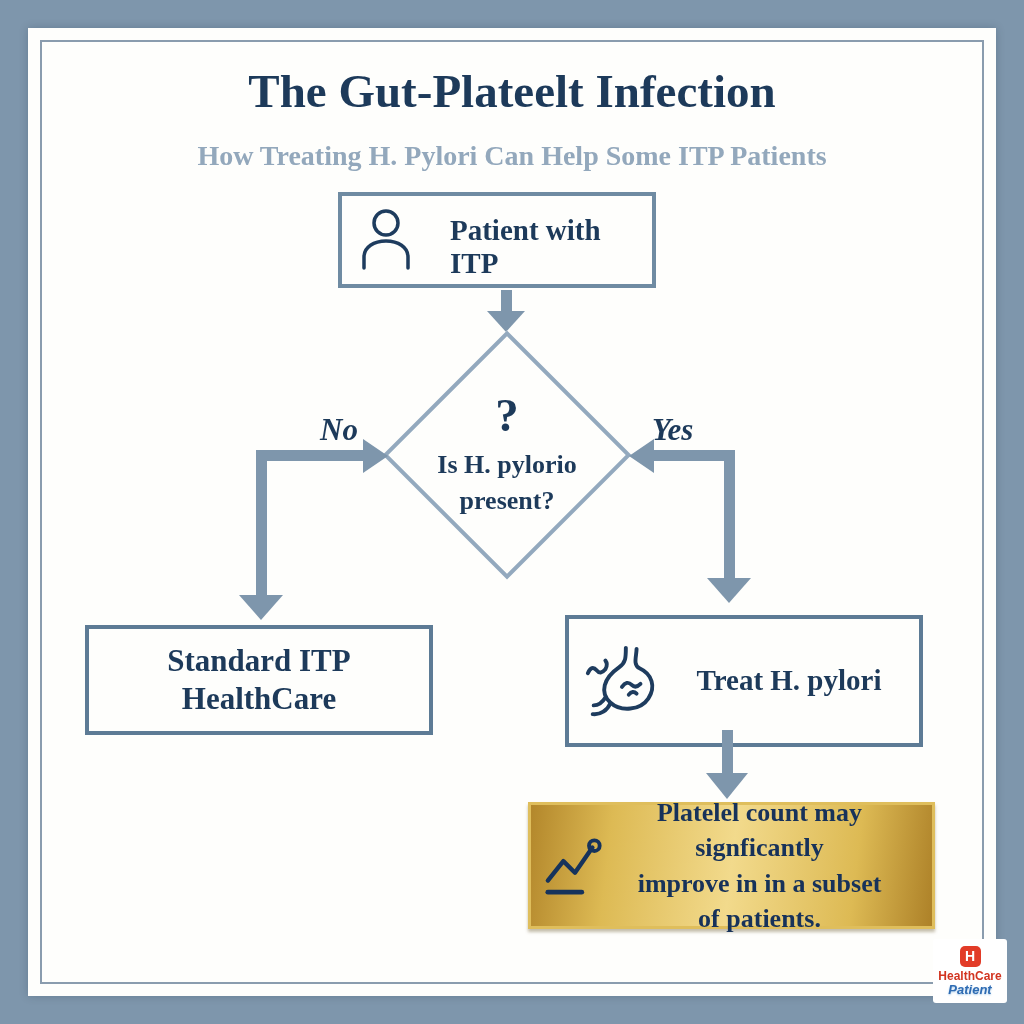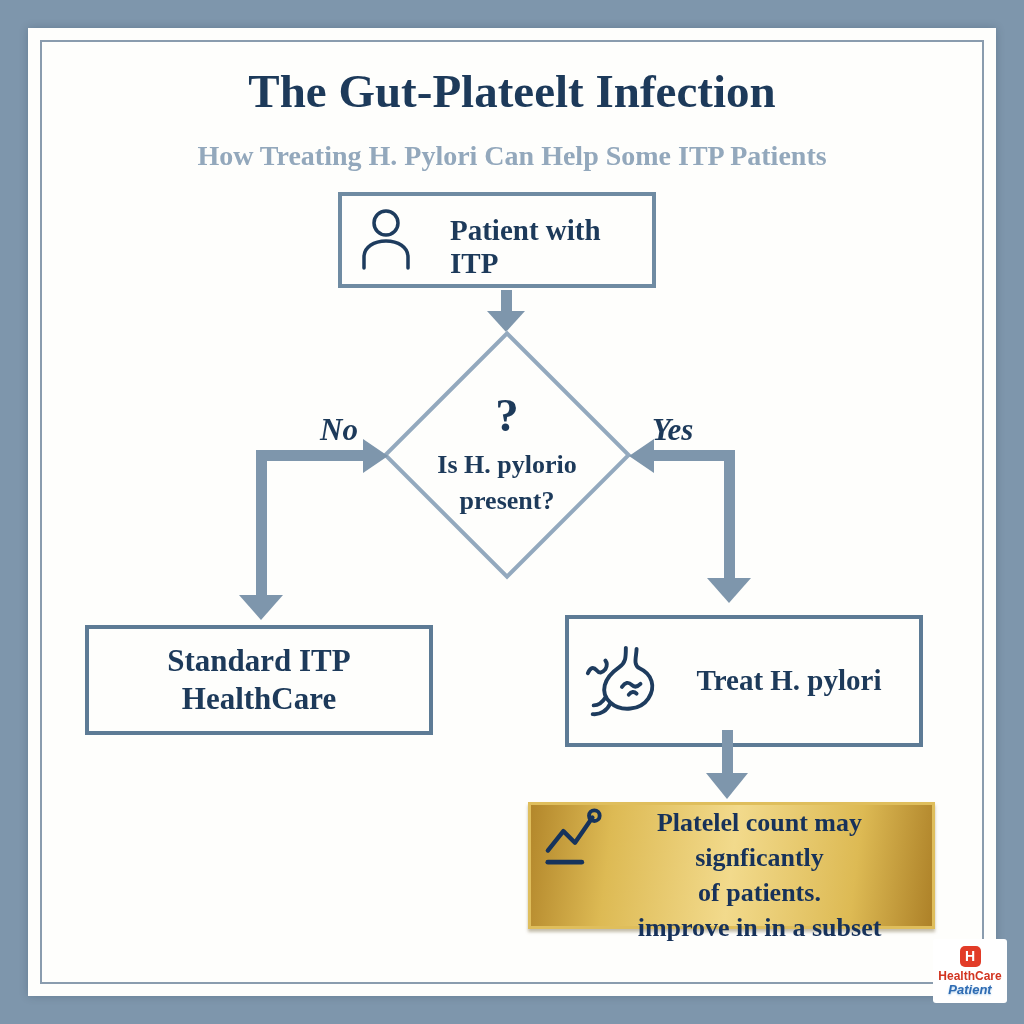--- a/index.html
+++ b/index.html
@@ -61,21 +61,21 @@
   .yes-label{left:652px;top:412px;}
   .bar{position:absolute;background:#7E96AC;}
   .head{position:absolute;width:0;height:0;}
   .head-down{border-left:22px solid transparent;border-right:22px solid transparent;border-top:25px solid #7E96AC;}
   .head-right{border-top:17px solid transparent;border-bottom:17px solid transparent;border-left:25px solid #7E96AC;}
   .head-left{border-top:17px solid transparent;border-bottom:17px solid transparent;border-right:25px solid #7E96AC;}
   .gold-box{
     position:absolute;left:528px;top:802px;width:407px;height:127px;
     border:3px solid #DFBE5C;box-sizing:border-box;
     background:linear-gradient(97deg,#B3872B 0%,#DDBA54 20%,#F2DA8C 50%,#DDBA54 80%,#AD8128 100%);
-    display:flex;align-items:flex-start;padding:0 10px 0 12px;
+    display:flex;align-items:center;padding:0 10px 0 12px;
     box-shadow:0 3px 3px rgba(90,70,20,.35);
   }
   .gold-text{flex:1;text-align:center;font-size:26px;font-weight:700;color:#17325A;line-height:1.35;margin-left:-8px;}
   .logo{
     position:absolute;left:933px;top:939px;width:74px;height:64px;background:#FFFFFF;
     border-radius:3px;display:flex;flex-direction:column;align-items:center;justify-content:center;
     font-family:"Liberation Sans",sans-serif;z-index:6;
   }
   .logo-badge{
     width:21px;height:21px;background:#E23B27;border-radius:5px;color:#FFFFFF;
@@ -148,22 +148,22 @@
   <div class="head head-down" style="left:706px;top:773px;border-left-width:21px;border-right-width:21px;border-top-width:26px;"></div>
 
   <div class="gold-box">
     <svg class="icon-svg" width="62" height="62" viewBox="0 0 64 64" fill="none">
       <polyline points="5,47 21,27 33,39 51,13" stroke="#16335C" stroke-width="4.5" stroke-linecap="round" stroke-linejoin="round"></polyline>
       <circle cx="53" cy="11" r="5.5" stroke="#16335C" stroke-width="4" fill="none"></circle>
       <line x1="5" y1="59" x2="40" y2="59" stroke="#16335C" stroke-width="5" stroke-linecap="round"></line>
     </svg>
     <div class="gold-text">
       <div>Platelel count may signficantly</div>
+      <div>improve in in a subset</div>
       <div>of patients.</div>
-      <div>improve in in a subset</div>
     </div>
   </div>
 
   <div class="logo">
     <div class="logo-badge">H</div>
     <div class="logo-name">HealthCare</div>
     <div class="logo-tagline">Patient</div>
   </div>
 </div>
 

